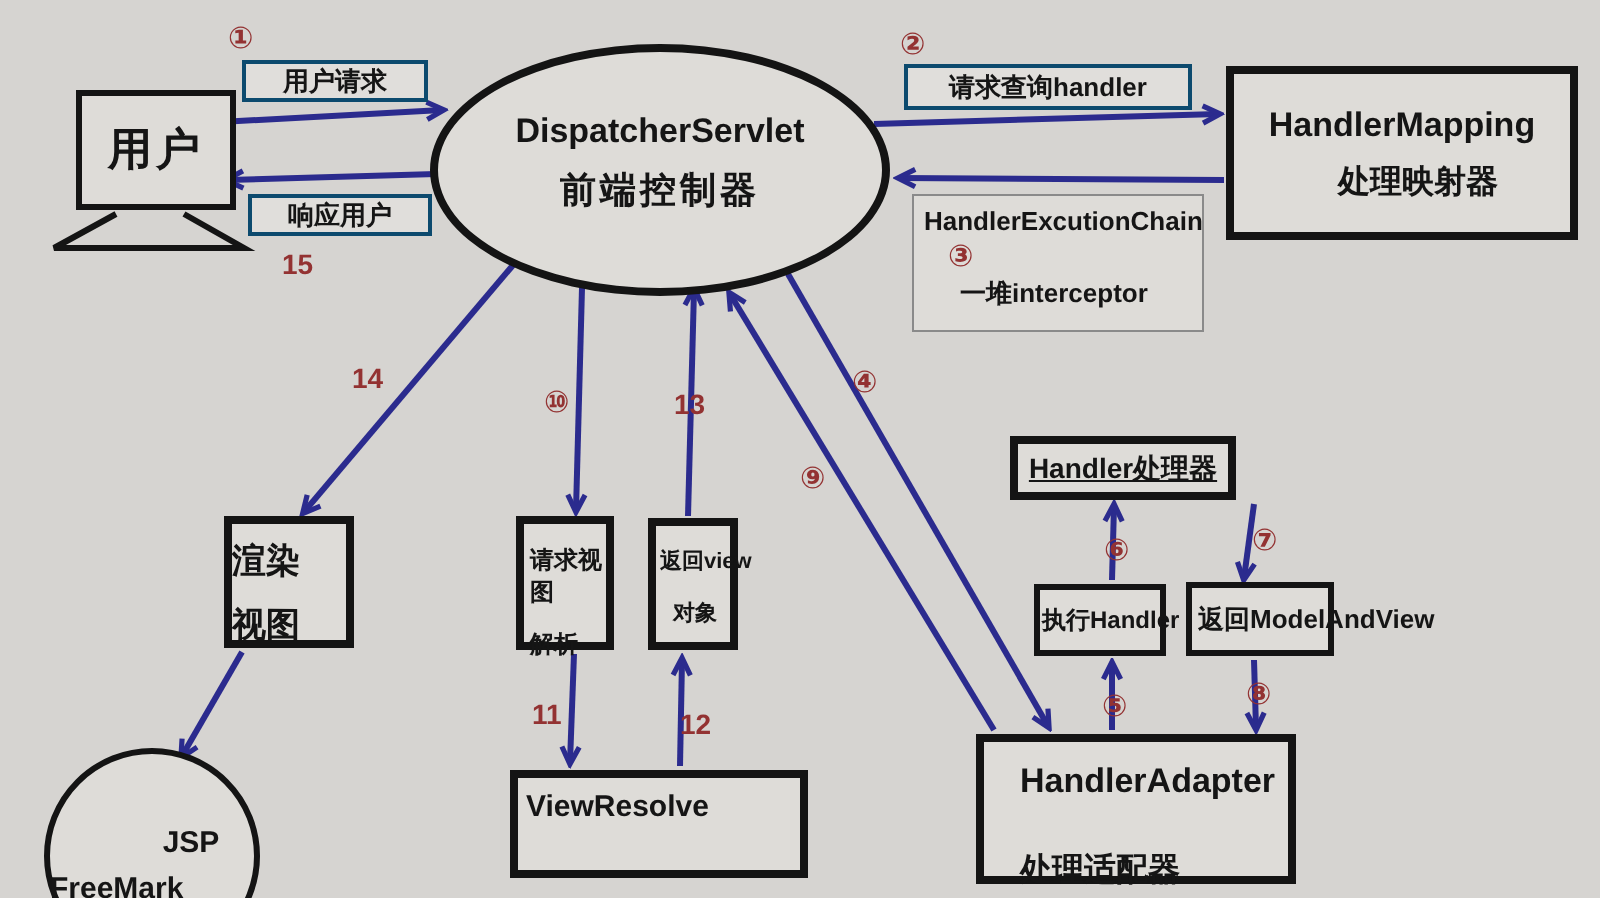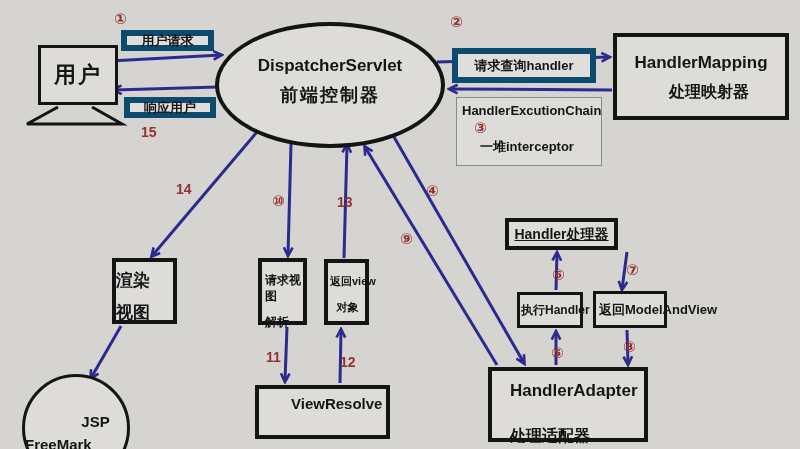--- a/index.html
+++ b/index.html
@@ -17,21 +17,21 @@
     position: absolute;
     background: #dedcd8;
     border: 4px solid #141414;
     box-sizing: border-box;
     font-weight: bold;
     line-height: 1.35;
   }
   .thinbox {
     position: absolute;
     background: #e0dedb;
-    border: 6px solid #0c4a6e;
+    border: 2px solid #0c4a6e;
     box-sizing: border-box;
     font-weight: bold;
     font-size: 13px;
     text-align: center;
     display: flex;
     align-items: center;
     justify-content: center;
   }
   .graybox {
     position: absolute;
@@ -121,21 +121,21 @@
 
   <div class="monitor">用户</div>
 
   <div class="ellipse">
     <div class="l1">DispatcherServlet</div>
     <div class="l2">前端控制器</div>
   </div>
 
   <div class="thinbox" style="left:121px; top:30px; width:93px; height:21px;">用户请求</div>
   <div class="thinbox" style="left:124px; top:97px; width:92px; height:21px;">响应用户</div>
-  <div class="thinbox" style="left:452px; top:48px; width:144px; height:35px;">请求查询handler</div>
+  <div class="thinbox" style="left:452px; top:32px; width:144px; height:23px;">请求查询handler</div>
 
   <div class="box" style="left:613px; top:33px; width:176px; height:87px; text-align:center;">
     <div style="margin-top:15px; font-size:17px;">HandlerMapping</div>
     <div style="margin-top:6px; font-size:16px; text-indent:16px;">处理映射器</div>
   </div>
 
   <div class="graybox" style="left:456px; top:97px; width:146px; height:69px;">
     <div>HandlerExcutionChain</div>
     <div class="step circled" style="position:static; margin:1px 0 0 12px;">③</div>
     <div style="margin:1px 0 0 18px;">一堆interceptor</div>
@@ -160,21 +160,21 @@
 
   <div class="box nowrap" style="left:517px; top:292px; width:66px; height:36px; border-width:3px; font-size:12px; text-align:left; line-height:30px; padding-left:1px;">执行Handler</div>
 
   <div class="box nowrap" style="left:593px; top:291px; width:74px; height:37px; border-width:3px; font-size:13px; line-height:31px; padding-left:3px;">返回ModelAndView</div>
 
   <div class="box" style="left:488px; top:367px; width:160px; height:75px; padding-left:18px;">
     <div style="margin-top:9px; font-size:17px;">HandlerAdapter</div>
     <div style="margin-top:22px; font-size:16px;">处理适配器</div>
   </div>
 
-  <div class="box" style="left:255px; top:385px; width:135px; height:54px; padding-left:32px;">
+  <div class="box" style="left:255px; top:385px; width:149px; height:54px; padding-left:4px;">
     <div style="margin-top:5px; font-size:15px;">ViewResolve</div>
   </div>
 
   <div class="circle">
     <div class="l1">JSP</div>
     <div class="l2">FreeMark</div>
   </div>
 
   <span class="step circled" style="left:114px; top:10px;">①</span>
   <span class="step circled" style="left:450px; top:13px;">②</span>

